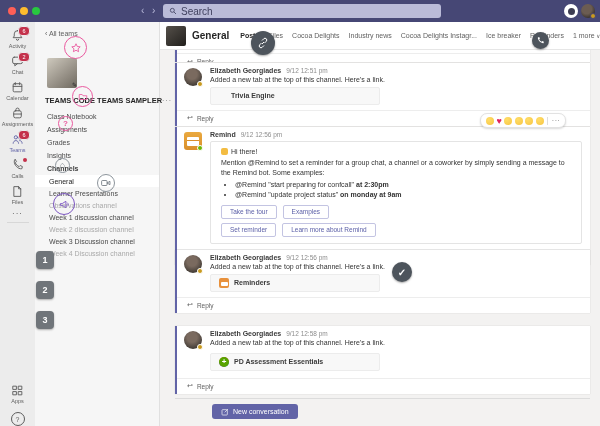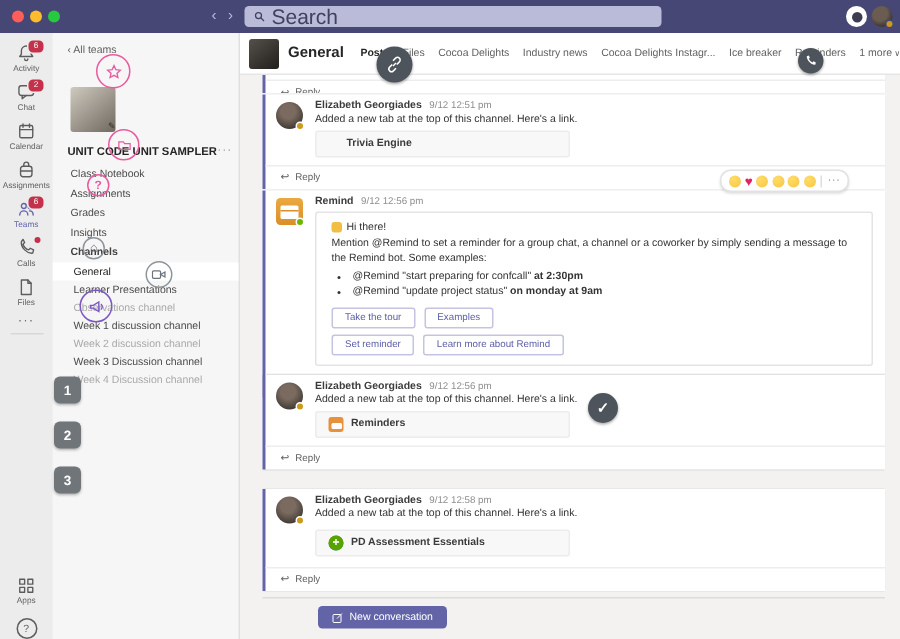--- a/index.html
+++ b/index.html
@@ -4,21 +4,21 @@
 <style>
   html,body{margin:0;padding:0;}
   body{width:600px;height:426px;overflow:hidden;font-family:"Liberation Sans",sans-serif;background:#f3f2f1;position:relative;}
   
   .titlebar{position:absolute;left:0;top:0;width:600px;height:22px;background:#464775;z-index:30;}
   .tl{position:absolute;top:7px;width:8px;height:8px;border-radius:50%;}
   .tl.r{left:8px;background:#ff5f57;} .tl.y{left:20px;background:#febc2e;} .tl.g{left:32px;background:#28c840;}
   .navchev{position:absolute;top:4px;font-size:10px;color:#b9badb;line-height:14px;}
   .navchev.back{left:141px;} .navchev.fwd{left:152px;}
   .searchpill{position:absolute;left:163px;top:4px;width:278px;height:14px;background:#babbd8;border-radius:3px;display:flex;align-items:center;gap:4px;padding:0 6px;box-sizing:border-box;}
-  .searchpill span{font-size:14px;color:#40415f;}
+  .searchpill span{font-size:10px;color:#40415f;}
   .orgcircle{position:absolute;left:564px;top:4px;width:14px;height:14px;border-radius:50%;background:#fff;display:flex;align-items:center;justify-content:center;}
   .orgcircle i{display:block;width:7px;height:7px;border-radius:50%;background:#3d3d52;}
   .meavatar{position:absolute;left:581px;top:4px;width:14px;height:14px;border-radius:50%;background:radial-gradient(circle at 40% 35%,#6b5c52 0 40%,#3a332e 75%);}
   .meavatar i{position:absolute;right:-1px;bottom:-1px;width:6px;height:6px;border-radius:50%;background:#c99a1e;border:1px solid #464775;box-sizing:border-box;}
   
   .rail{position:absolute;left:0;top:22px;width:35px;bottom:0;background:#ececec;display:flex;flex-direction:column;align-items:center;padding-top:4px;box-sizing:border-box;z-index:10;}
   .rail-item{position:relative;width:35px;display:flex;flex-direction:column;align-items:center;gap:1px;padding:3px 0 3px;}
   .rail-item svg{stroke:#5c5c5c;fill:none;stroke-width:1.7;stroke-linecap:round;stroke-linejoin:round;}
   .rail-item.active svg{stroke:#6264a7;}
   .rlabel{font-size:5.5px;color:#616161;}
@@ -202,21 +202,21 @@
     <div class="helpq">?</div>
   </div>
 </div>
 
 <div class="sidebar">
   <div class="allteams"><span>All teams</span></div>
   <div class="teampic">
       <span class="pencil">✎</span>
     </div>
   <div class="teamname-row">
-    <span class="teamname">UNIT CODE UNIT SAMPLER</span>
+    <span class="teamname">TEAMS CODE TEAMS SAMPLER</span>
     <span class="tn-more">···</span>
   </div>
   <div class="side-menu">
     <div class="side-item">Class Notebook</div>
     <div class="side-item">Assignments</div>
     <div class="side-item">Grades</div>
     <div class="side-item">Insights</div>
   </div>
   <div class="channels-header">Channels</div>
   <div class="channel-list">

